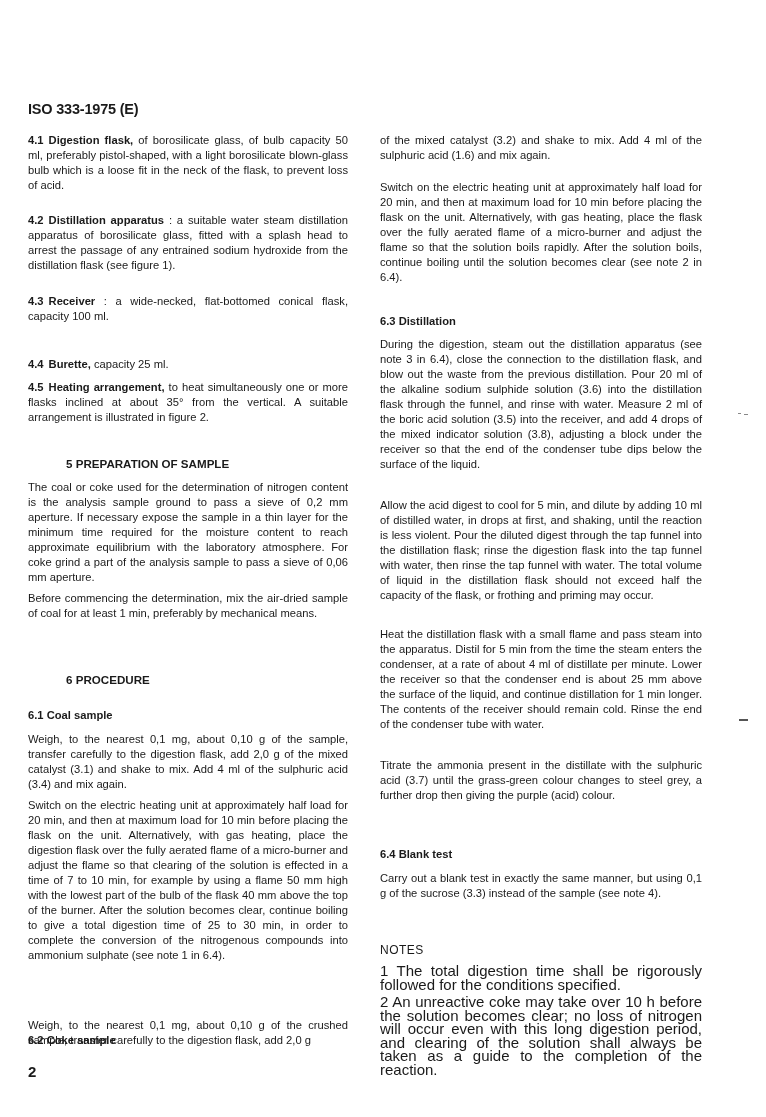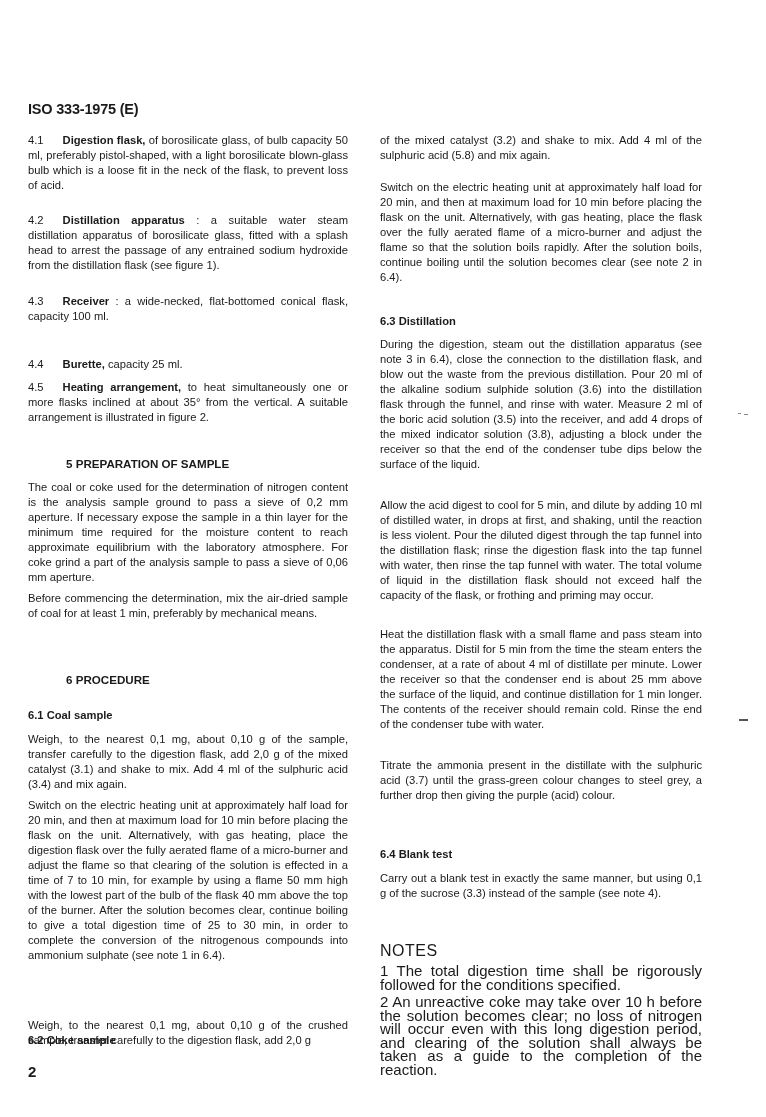--- a/index.html
+++ b/index.html
@@ -7,24 +7,24 @@
     width: 766px; height: 1117px; background: #ffffff; position: relative;
     font-family: "Liberation Sans", sans-serif; color: #1a1a1a; overflow: hidden;
   }
   .header { position: absolute; left: 28px; top: 65px; font-size: 14.5px; font-weight: bold; letter-spacing: -0.2px; margin-top: 36px; }
   .col { position: absolute; top: 128px; font-size: 11.2px; line-height: 15px; text-align: justify; }
   .col.left { left: 28px; width: 320px; }
   .col.right { left: 380px; width: 322px; }
   .block { position: absolute; left: 0; right: 0; }
   p { margin: 0; }
   .b { font-weight: bold; }
-  .num { font-weight: normal; margin-right: 19px; }
+  .num { font-weight: bold; margin-right: 5px; }
   .h-sec { font-weight: bold; font-size: 11.6px; margin-left: 38px; }
   .h-sub { font-weight: bold; font-size: 11.2px; }
-  .notes-title { font-size: 16px; letter-spacing: 0.5px; }
+  .notes-title { font-size: 12px; letter-spacing: 0.5px; }
   .note { font-size: 15px; line-height: 13.5px; }
   .page-num { position: absolute; left: 28px; top: 1063px; font-size: 15px; font-weight: bold; }
   .mark { position: absolute; height: 1px; background: #888; }
 </style>
 </head>
 <body>
 
 <div class="header">ISO 333-1975 (E)</div>
 
 <div class="col left">
@@ -51,21 +51,21 @@
   <p class="block h-sec" style="top:544px">6   PROCEDURE</p>
   <p class="block h-sub" style="top:580px">6.1   Coal sample</p>
   <p class="block" style="top:604px">Weigh, to the nearest 0,1 mg, about 0,10 g of the sample, transfer carefully to the digestion flask, add 2,0 g of the mixed catalyst (3.1) and shake to mix. Add 4 ml of the sulphuric acid (3.4) and mix again.</p>
   <p class="block" style="top:670px">Switch on the electric heating unit at approximately half load for 20 min, and then at maximum load for 10 min before placing the flask on the unit. Alternatively, with gas heating, place the digestion flask over the fully aerated flame of a micro-burner and adjust the flame so that clearing of the solution is effected in a time of 7 to 10 min, for example by using a flame 50 mm high with the lowest part of the bulb of the flask 40 mm above the top of the burner. After the solution becomes clear, continue boiling to give a total digestion time of 25 to 30 min, in order to complete the conversion of the nitrogenous compounds into ammonium sulphate (see note 1 in 6.4).</p>
 
   <p class="block h-sub" style="top:905px">6.2   Coke sample</p>
   <p class="block" style="top:890px">Weigh, to the nearest 0,1 mg, about 0,10 g of the crushed sample, transfer carefully to the digestion flask, add 2,0 g</p>
 </div>
 
 <div class="col right">
-  <p class="block" style="top:5px">of the mixed catalyst (3.2) and shake to mix. Add 4 ml of the sulphuric acid (5.8) and mix again.</p>
+  <p class="block" style="top:5px">of the mixed catalyst (3.2) and shake to mix. Add 4 ml of the sulphuric acid (1.6) and mix again.</p>
   <p class="block" style="top:52px">Switch on the electric heating unit at approximately half load for 20 min, and then at maximum load for 10 min before placing the flask on the unit. Alternatively, with gas heating, place the flask over the fully aerated flame of a micro-burner and adjust the flame so that the solution boils rapidly. After the solution boils, continue boiling until the solution becomes clear (see note 2 in 6.4).</p>
 
   <p class="block h-sub" style="top:186px">6.3   Distillation</p>
   <p class="block" style="top:209px">During the digestion, steam out the distillation apparatus (see note 3 in 6.4), close the connection to the distillation flask, and blow out the waste from the previous distillation. Pour 20 ml of the alkaline sodium sulphide solution (3.6) into the distillation flask through the funnel, and rinse with water. Measure 2 ml of the boric acid solution (3.5) into the receiver, and add 4 drops of the mixed indicator solution (3.8), adjusting a block under the receiver so that the end of the condenser tube dips below the surface of the liquid.</p>
   <p class="block" style="top:370px">Allow the acid digest to cool for 5 min, and dilute by adding 10 ml of distilled water, in drops at first, and shaking, until the reaction is less violent. Pour the diluted digest through the tap funnel into the distillation flask; rinse the digestion flask into the tap funnel with water, then rinse the tap funnel with water. The total volume of liquid in the distillation flask should not exceed half the capacity of the flask, or frothing and priming may occur.</p>
   <p class="block" style="top:499px">Heat the distillation flask with a small flame and pass steam into the apparatus. Distil for 5 min from the time the steam enters the condenser, at a rate of about 4 ml of distillate per minute. Lower the receiver so that the condenser end is about 25 mm above the surface of the liquid, and continue distillation for 1 min longer. The contents of the receiver should remain cold. Rinse the end of the condenser tube with water.</p>
   <p class="block" style="top:630px">Titrate the ammonia present in the distillate with the sulphuric acid (3.7) until the grass-green colour changes to steel grey, a further drop then giving the purple (acid) colour.</p>
 
   <p class="block h-sub" style="top:719px">6.4   Blank test</p>
   <p class="block" style="top:743px">Carry out a blank test in exactly the same manner, but using 0,1 g of the sucrose (3.3) instead of the sample (see note 4).</p>

